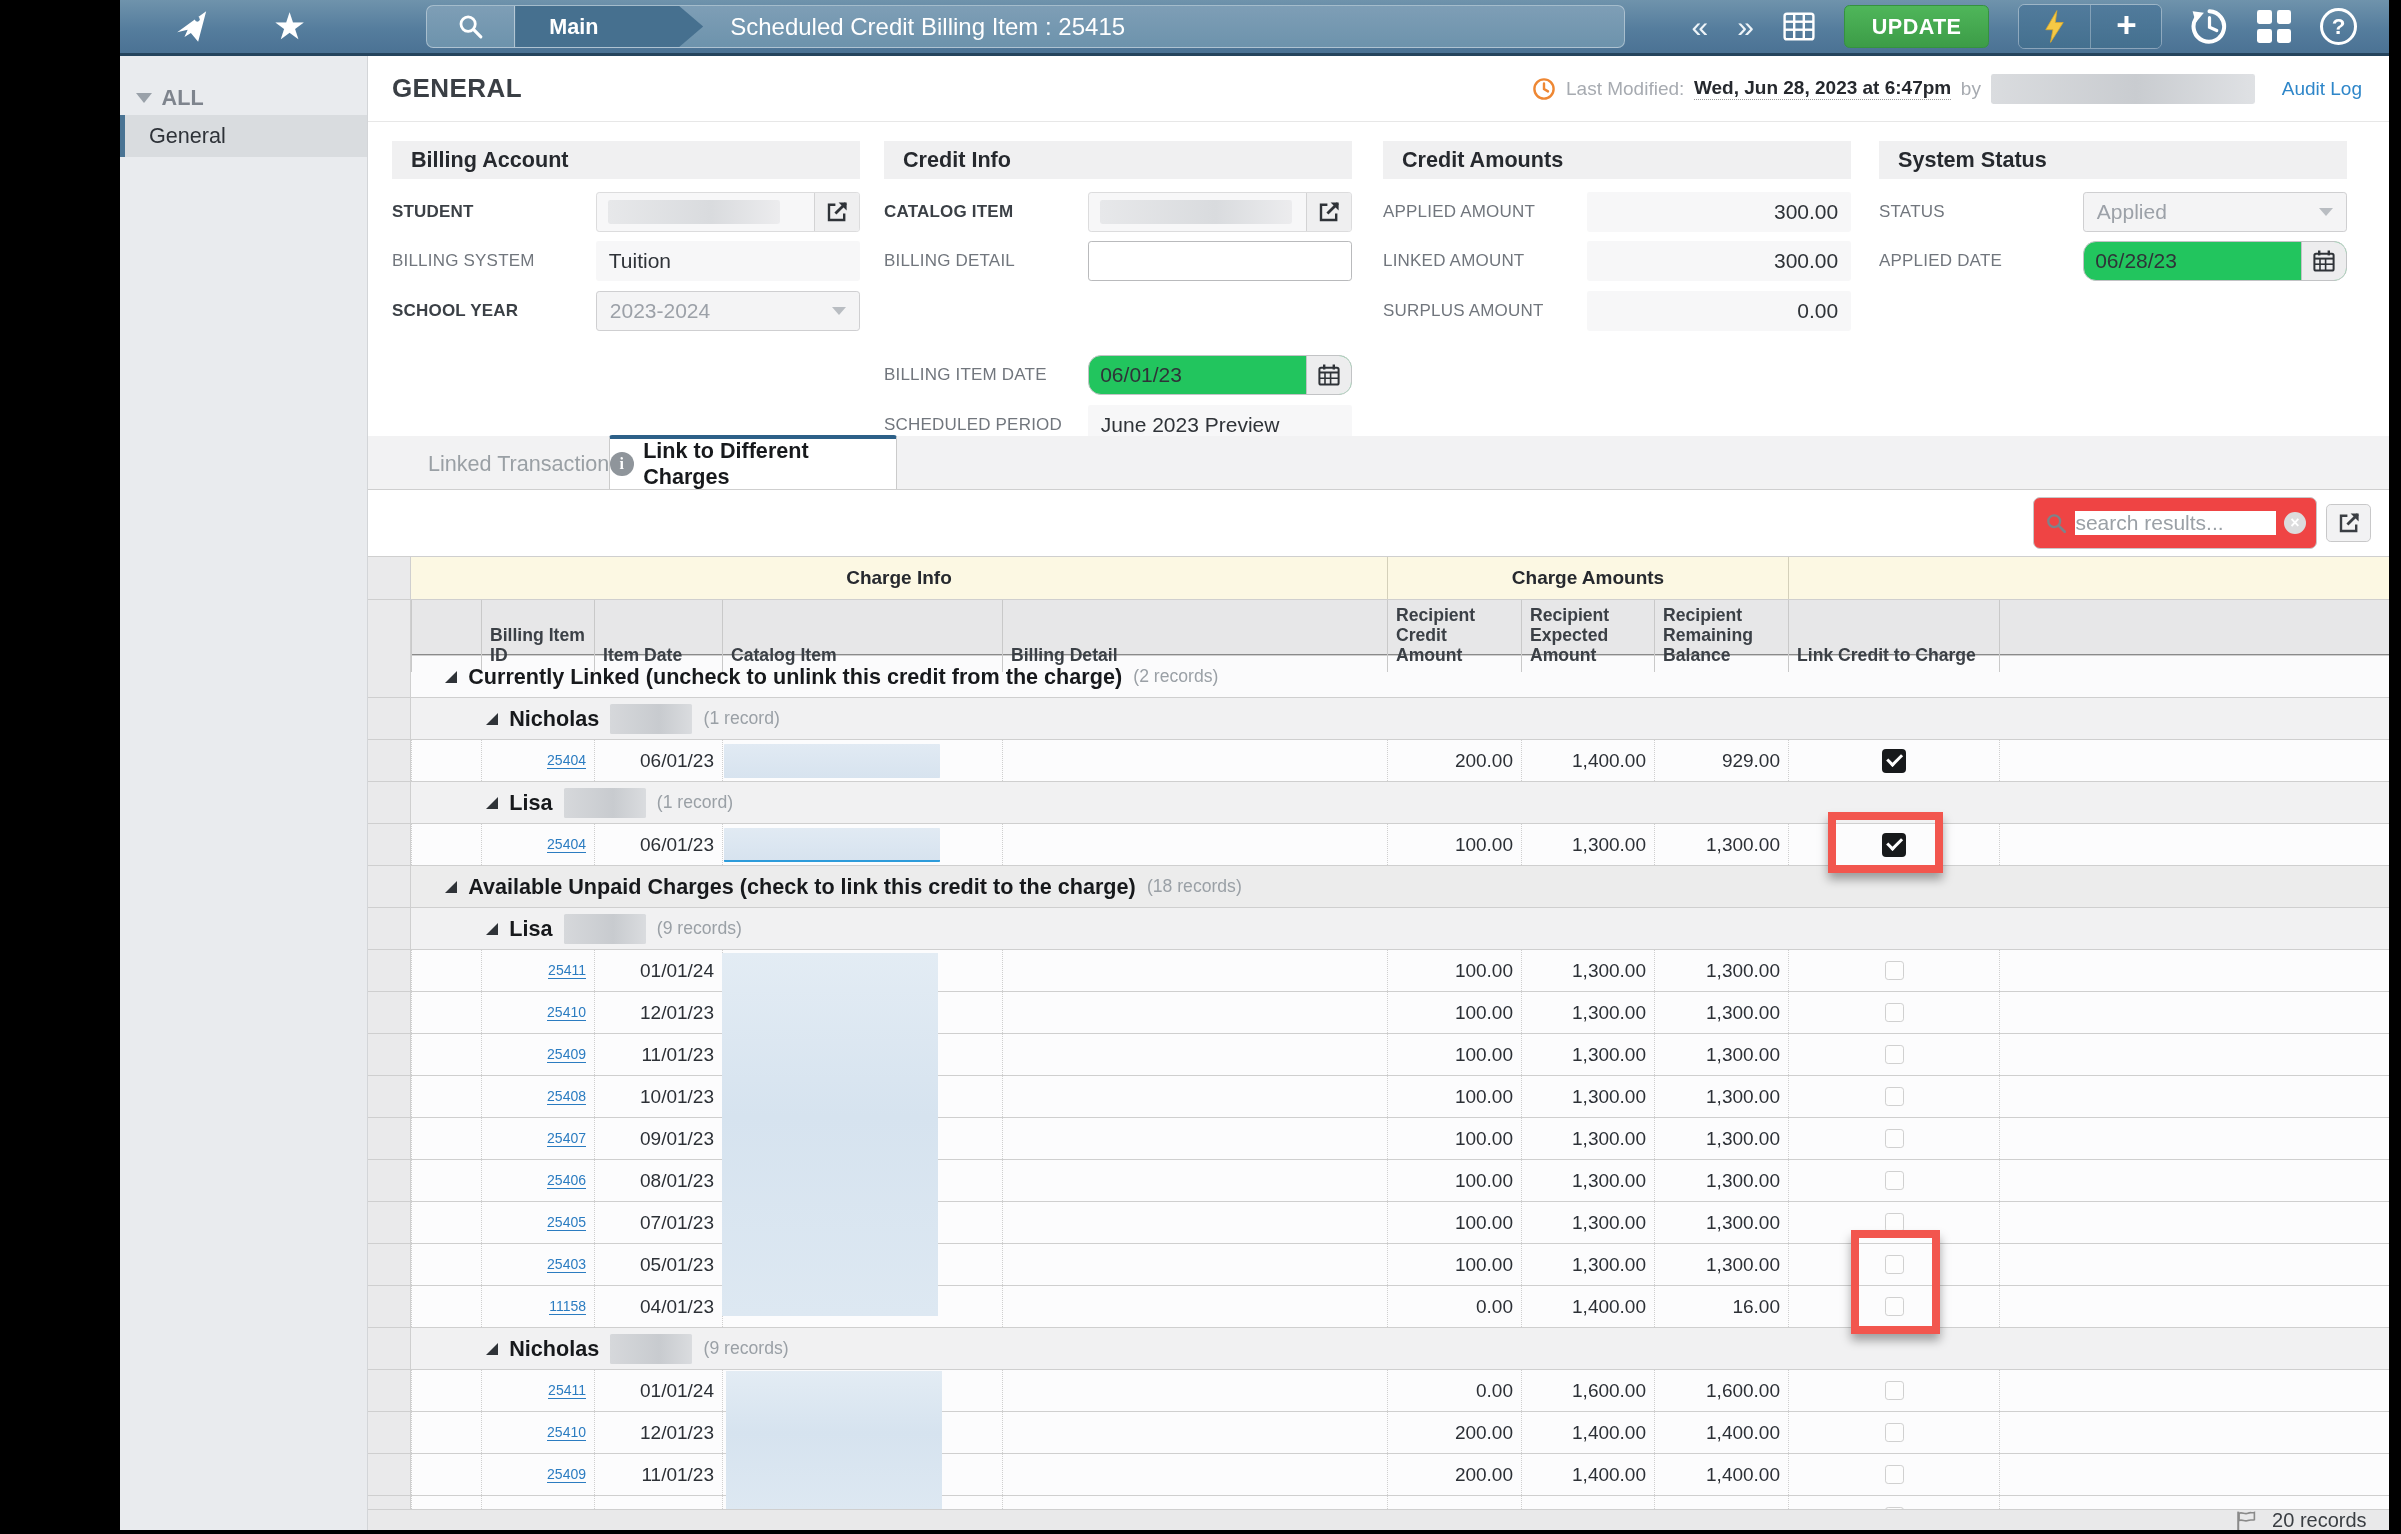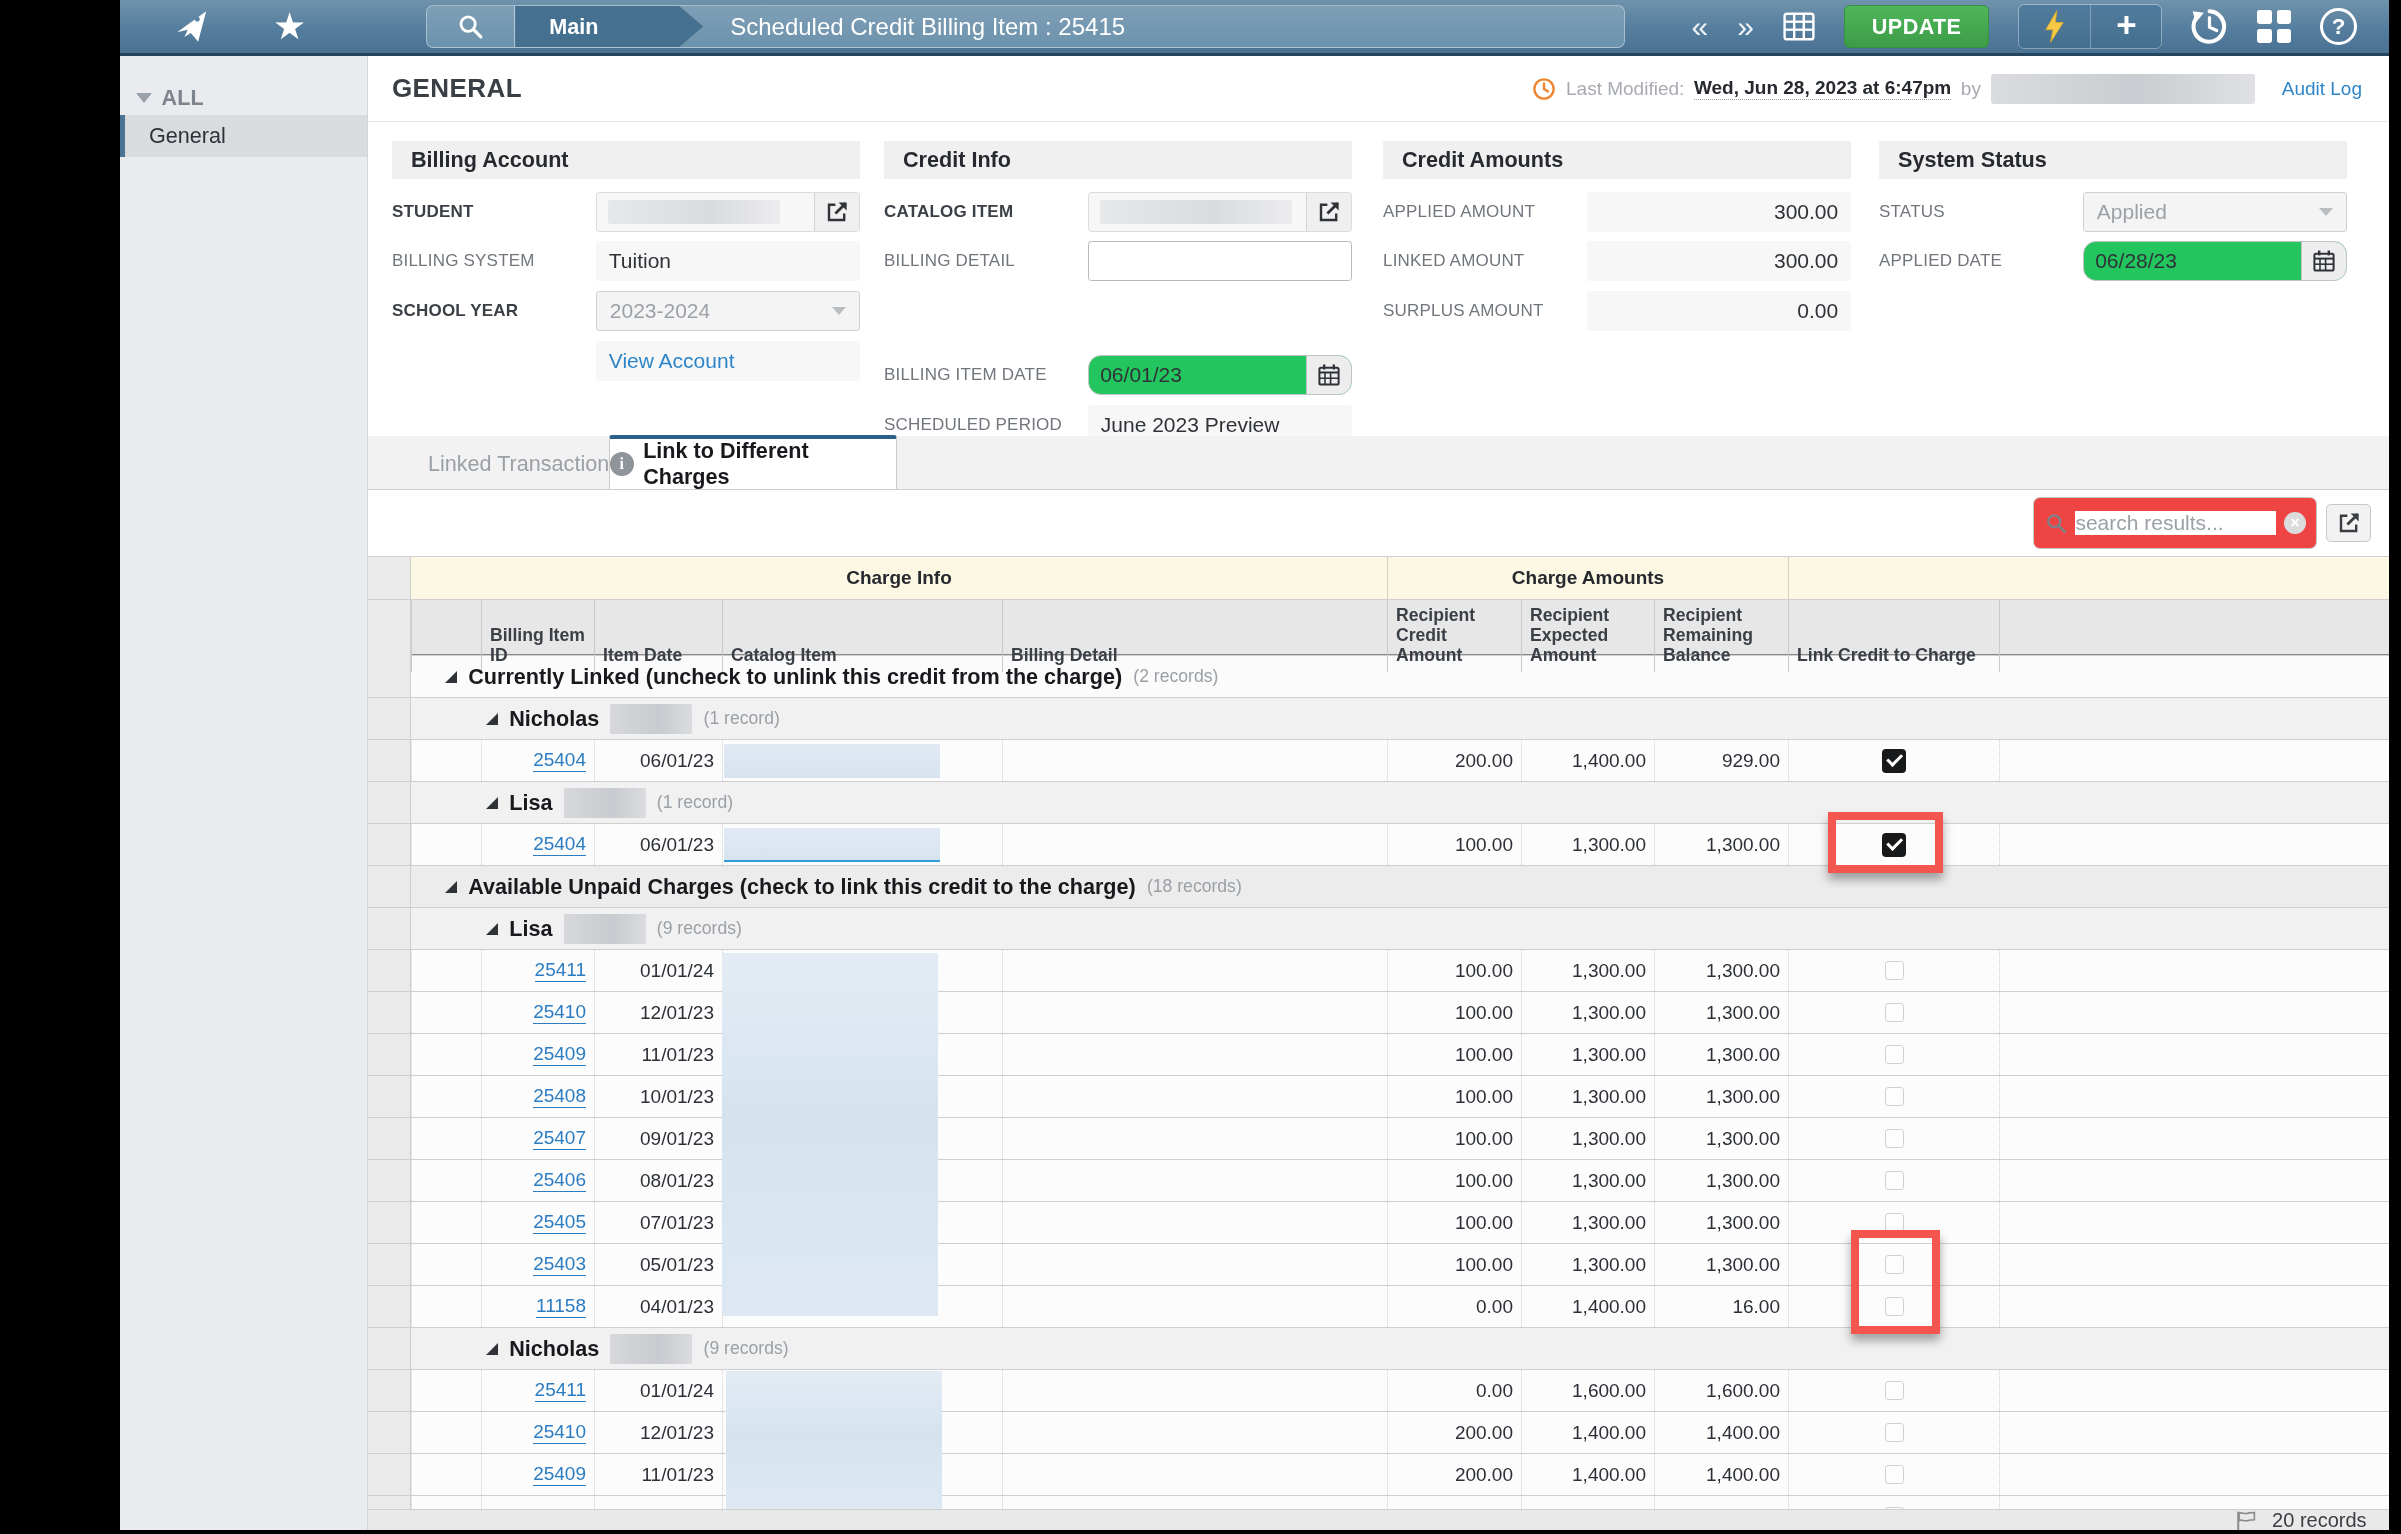--- a/index.html
+++ b/index.html
@@ -102,21 +102,21 @@
   .row.data { background:#fcfcfd; }
   .row.data > div + div { border-left:0.8px dotted #cfcfcf; }
   .row.data .c0 { border-right:0.8px solid #cfcfcf; border-left:none; }
   .gspan { padding-left:34px; gap:11.2px; }
   .gspan.lvl2 { padding-left:75px; }
   .tri { width:0; height:0; border-left:12.8px solid transparent; border-bottom:12.8px solid #2f3338; flex:0 0 auto; }
   .glabel { font-size:21.6px; font-weight:bold; color:#17191c; white-space:nowrap; }
   .gcount { font-size:17.6px; color:#9aa0a6; white-space:nowrap; }
   .name-blur { width:82px; height:30px; background:linear-gradient(90deg,#d6d8db,#c8cbcf 60%,#dadcdf); border-radius:1.6px; }
   .cell-r { justify-content:flex-end; padding-right:8px; font-size:19px; color:#2c3036; }
-  .id-link { color:#2b7cc1; border-bottom:0.8px solid #2b7cc1; font-size:19px; }
+  .id-link { color:#2b7cc1; border-bottom:0.8px solid #2b7cc1; font-size:14px; }
   .cat-blur { margin-left:0.8px; width:216px; height:34px; background:linear-gradient(180deg,#e1eaf3,#d7e3ef); border-radius:0.8px; }
   .cat-blur.uline { border-bottom:2.4px solid #2d9cdb; }
   .cb-cell { justify-content:center; }
   .cb { width:19px; height:19px; border:1.6px solid #d0d0d0; border-radius:3.2px; background:#fdfdfd; }
   .cb.checked { width:24px; height:24px; border:none; border-radius:4px; background:#17191b; position:relative; }
   .cb.checked::after { content:""; position:absolute; left:4.8px; top:5.6px; width:12px; height:5.6px; border-left:3.2px solid #fff; border-bottom:3.2px solid #fff; transform:rotate(-45deg); }
 
   
   .big-blur { position:absolute; width:216px; background:linear-gradient(180deg,#e3ecf4,#d6e3ef 45%,#dde8f2); z-index:2; }
   .red-box { position:absolute; border:8.8px solid #f2564e; box-shadow:0 7.2px 9.6px rgba(0,0,0,.35); z-index:4; }
@@ -247,28 +247,20 @@
         </div>
         <div class="frow">
           <div class="flabel strong">SCHOOL YEAR</div>
           <div class="fctrl">
               <div class="select-box">
             <span>2023-2024</span>
             <span class="chev"></span>
           </div>
             </div>
         </div>
-        <div class="frow">
-          <div class="flabel"></div>
-          <div class="fctrl">
-              <div class="ro-box">
-                <span class="link-blue">View Account</span>
-              </div>
-            </div>
-        </div>
       </div>
 
       <div class="section" style="left:516px;">
         <div class="sec-h">Credit Info</div>
         <div class="frow">
           <div class="flabel strong">CATALOG ITEM</div>
           <div class="fctrl">
               <div class="linked-field">
             <div class="val">
                   <span class="field-blur" style="width:192px"></span>

